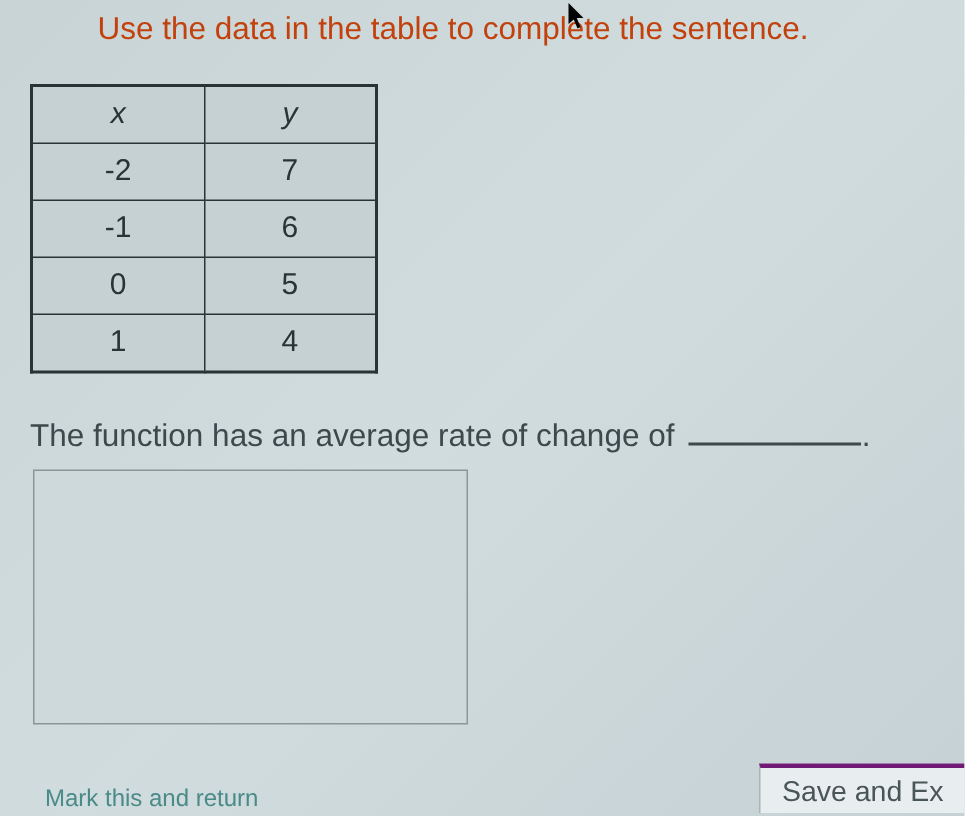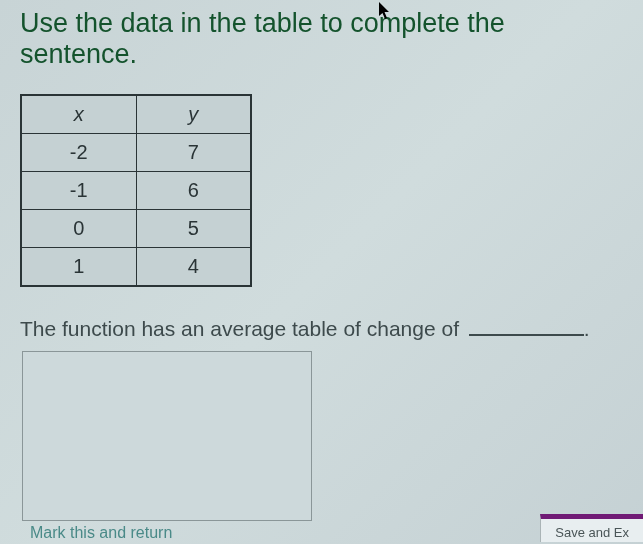--- a/index.html
+++ b/index.html
@@ -9,23 +9,24 @@
       background: linear-gradient(135deg, #c8d4d6 0%, #d0dcdd 50%, #c5d1d4 100%);
       font-family: Arial, sans-serif;
       color: #3a4547;
       position: relative;
       overflow: hidden;
     }
     .content {
       padding: 8px 20px 0 20px;
     }
     .instruction {
-      font-size: 27px;
-      color: #14532d;
+      font-size: 21px;
+      color: #c2410c;
       margin-bottom: 24px;
+      margin-left: 45px;
     }
     .cursor {
       position: absolute;
       top: 2px;
       left: 378px;
       width: 14px;
       height: 18px;
     }
     .data-table {
       border-collapse: collapse;
@@ -76,24 +77,24 @@
       align-items: flex-end;
       padding: 0 0 2px 30px;
     }
     .mark-link {
       font-size: 16px;
       color: #4a8a88;
       cursor: pointer;
     }
     .save-btn {
       background: #e8eef0;
-      border-top: 5px solid #701a75;
+      border-top: 3px solid #701a75;
       border-left: 1px solid #aab4b6;
       padding: 6px 14px 2px 14px;
-      font-size: 13px;
+      font-size: 19px;
       color: #4a5557;
       cursor: pointer;
     }
   </style>
 </head>
 <body>
 
 <svg class="cursor" viewBox="0 0 12 18">
   <path d="M0 0 L0 14 L3.5 11 L6 17 L8 16 L5.5 10 L10 10 Z" fill="#000"></path>
 </svg>
@@ -120,21 +121,21 @@
       <td>5</td>
     </tr>
     <tr>
       <td>1</td>
       <td>4</td>
     </tr>
   </tbody>
     </table>
 
   <div class="sentence">
-    <span>The function has an average table of change of</span>
+    <span>The function has an average rate of change of</span>
     <span class="blank"></span><span>.</span>
   </div>
 
   <div class="work-area"></div>
 </div>
 
 <div class="bottom-bar">
   <span class="mark-link">Mark this and return</span>
   <span class="save-btn">Save and Ex</span>
 </div>

